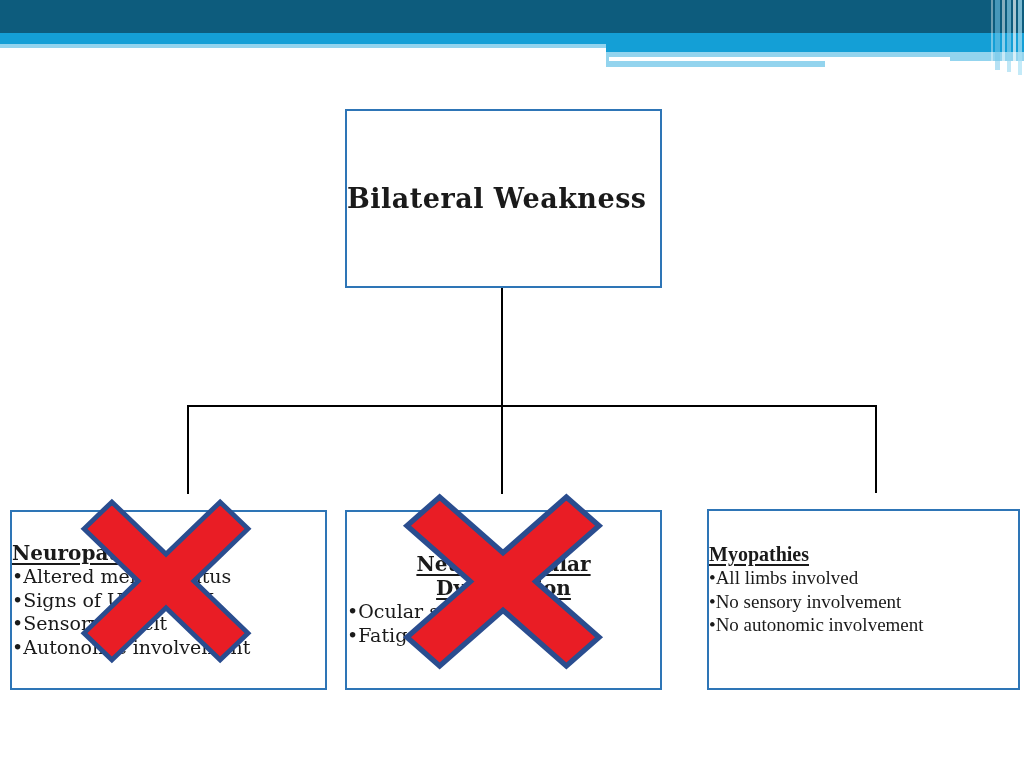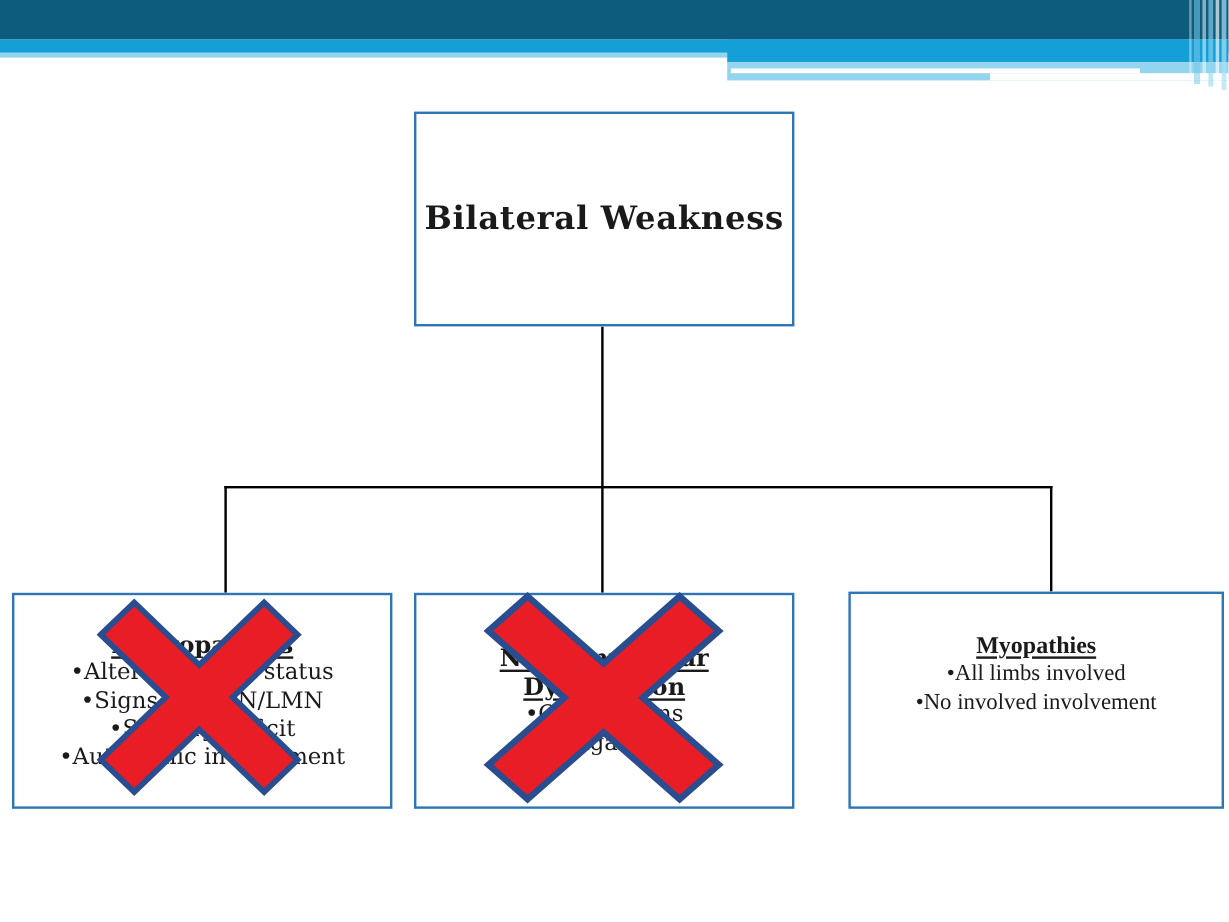--- a/index.html
+++ b/index.html
@@ -19,22 +19,23 @@
   .vstripe{position:absolute;top:0;}
   .s1{left:991px;width:2px;height:66px;background:rgba(255,255,255,0.40);}
   .s2{left:995px;width:5px;height:70px;background:rgba(120,200,235,0.55);}
   .s3{left:1002px;width:3px;height:66px;background:rgba(255,255,255,0.50);}
   .s4{left:1007px;width:4px;height:72px;background:rgba(150,215,240,0.60);}
   .s5{left:1013px;width:3px;height:68px;background:rgba(255,255,255,0.65);}
   .s6{left:1018px;width:4px;height:75px;background:rgba(170,225,245,0.70);}
   
   .node{
     position:absolute;background:#ffffff;border:2px solid #2e75b6;
-    box-sizing:border-box;display:flex;flex-direction:column;align-items:center;
+    box-sizing:border-box;display:flex;flex-direction:column;align-items:flex-start;
     text-align:center;
+    margin-top:16px;
   }
   #root-box{left:345px;top:93px;width:317px;height:179px;justify-content:center;border-width:2px;}
   #root-box .root-title{font-size:27px;font-weight:bold;letter-spacing:0.5px;}
   #branch-0{left:10px;top:494px;width:317px;height:180px;padding-top:29px;}
   #branch-1{left:345px;top:494px;width:317px;height:180px;padding-top:40px;}
   #branch-2{left:707px;top:493px;width:313px;height:181px;padding-top:31px;font-family:Liberation Serif, serif;}
   .node-title{font-size:20px;font-weight:bold;text-decoration:underline;
     text-underline-offset:3px;text-decoration-thickness:2px;line-height:24px;}
   .bullet{font-size:19px;line-height:23.5px;}
   
@@ -89,21 +90,22 @@
 
   <div class="node" id="branch-1">
     <div class="node-title">Neuromuscular Dysfunction</div>
     <div class="bullet">•Ocular signs</div>
     <div class="bullet">•Fatigability</div>
   </div>
 
   <div class="node" id="branch-2">
     <div class="node-title">Myopathies</div>
     <div class="bullet">•All limbs involved</div>
-    <div class="bullet">•No involved involvement</div>
+    <div class="bullet">•No sensory involvement</div>
+    <div class="bullet">•No autonomic involvement</div>
   </div>
 
   <svg class="xmark" id="x-left" viewBox="0 0 200 200" preserveAspectRatio="none">
     <polygon class="xshape" points="0,34 34,0 100,66 166,0 200,34 134,100 200,166 166,200 100,134 34,200 0,166 66,100"></polygon>
   </svg>
   <svg class="xmark" id="x-mid" viewBox="0 0 200 200" preserveAspectRatio="none">
     <polygon class="xshape" points="0,34 34,0 100,66 166,0 200,34 134,100 200,166 166,200 100,134 34,200 0,166 66,100"></polygon>
   </svg>
 
 </div>

